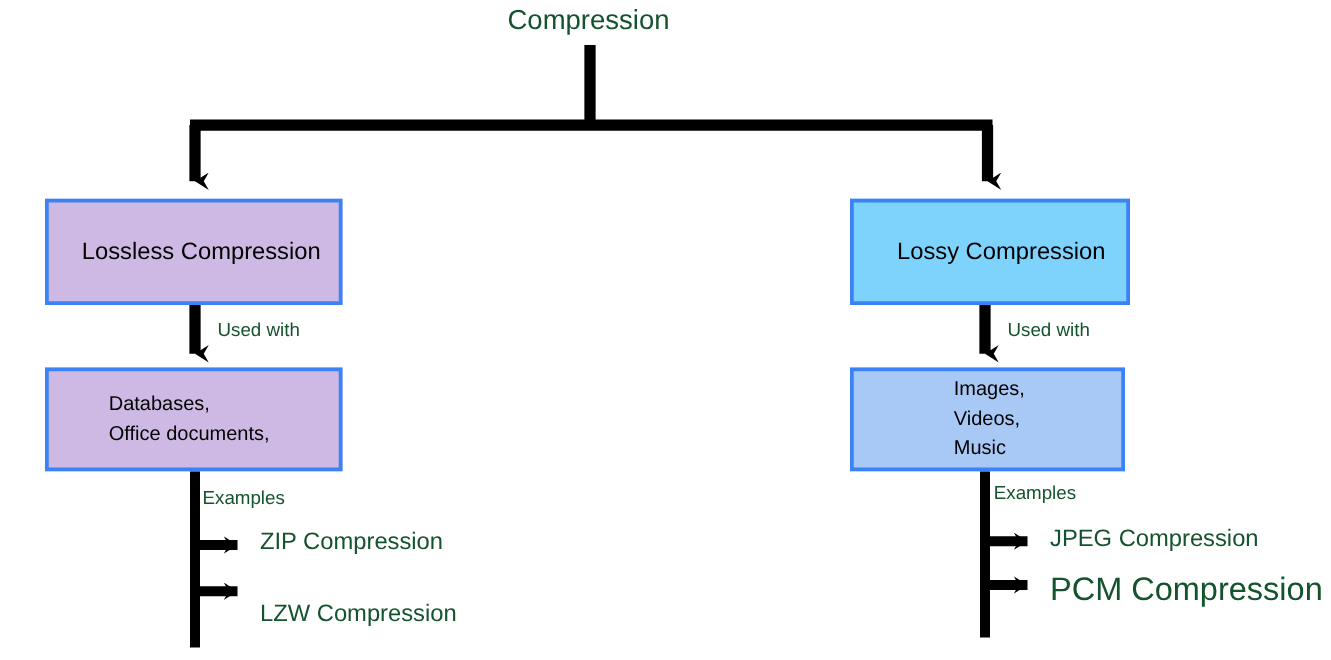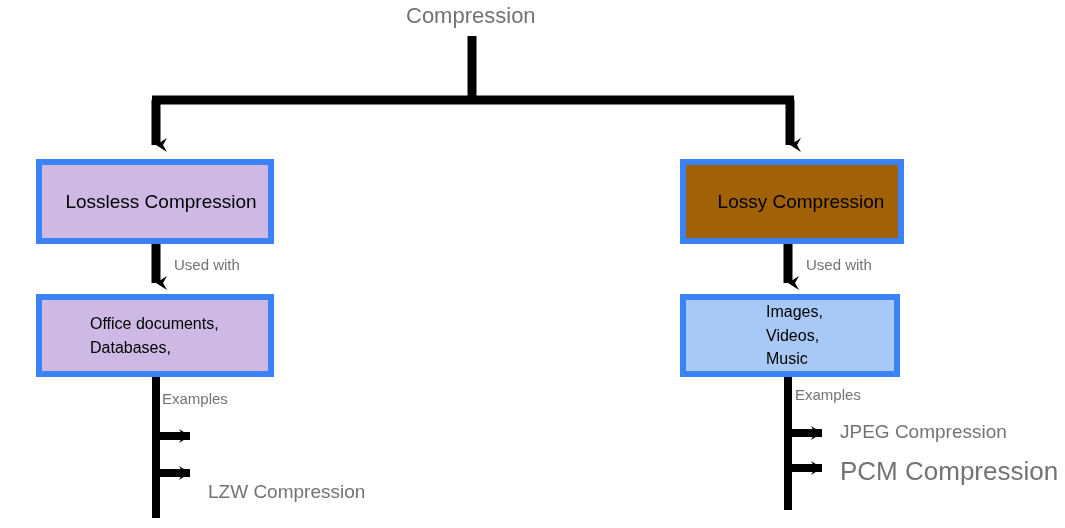--- a/index.html
+++ b/index.html
@@ -18,42 +18,42 @@
   svg.lines {
     position: absolute;
     left: 0;
     top: 0;
     width: 1065px;
     height: 528px;
     pointer-events: none;
   }
   .node {
     position: absolute;
-    border: 6px solid #3b82f6;
+    border: 3px solid #3b82f6;
     box-sizing: border-box;
     display: flex;
     align-items: center;
     color: #000000;
   }
   .node.center { justify-content: center; }
   .node .node-text { width: 100%; }
   .node.center .node-text { text-align: center; }
   .node-line { display: block; white-space: pre; }
 
   #node-lossless {
     left: 36px; top: 159px; width: 238px; height: 85px;
     background: #CDB9E3;
     font-size: 19px;
     justify-content: flex-start;
   }
   #node-lossless .node-text { padding-left: 12px; }
 
   #node-lossy {
     left: 680px; top: 159px; width: 224px; height: 85px;
-    background: #a16207;
+    background: #7dd3fc;
     font-size: 19px;
     justify-content: flex-start;
   }
   #node-lossy .node-text { padding-left: 18px; }
 
   #node-lossless-uses {
     left: 36px; top: 294px; width: 238px; height: 83px;
     background: #CDB9E3;
     font-size: 16px;
   }
@@ -61,21 +61,21 @@
 
   #node-lossy-uses {
     left: 680px; top: 294px; width: 220px; height: 83px;
     background: #A8C8F5;
     font-size: 16px;
   }
   #node-lossy-uses .node-text { padding-left: 80px; line-height: 1.47; }
 
   .free-label {
     position: absolute;
-    color: #737373;
+    color: #14532d;
     white-space: nowrap;
   }
   #root-title {
     left: 406px; top: 3px;
     font-size: 22px;
   }
   #label-used-with-left  { left: 174px; top: 256px; font-size: 15px; }
   #label-used-with-right { left: 806px; top: 256px; font-size: 15px; }
   #label-examples-left   { left: 162px; top: 390px; font-size: 15px; }
   #label-examples-right  { left: 795px; top: 386px; font-size: 15px; }
@@ -130,35 +130,36 @@
   <div class="node center" id="node-lossy">
     <span class="node-text">Lossy Compression</span>
   </div>
 
   <div class="free-label" id="label-used-with-left">Used with</div>
 
   <div class="free-label" id="label-used-with-right">Used with</div>
 
   <div class="node" id="node-lossless-uses">
     <span class="node-text">
+      <span class="node-line">Databases,</span>
       <span class="node-line">Office documents,</span>
-      <span class="node-line">Databases,</span>
     </span>
   </div>
 
   <div class="node" id="node-lossy-uses">
     <span class="node-text">
       <span class="node-line">Images,</span>
       <span class="node-line">Videos,</span>
       <span class="node-line">Music</span>
     </span>
   </div>
 
   <div class="free-label" id="label-examples-left">Examples</div>
 
+  <div class="free-label" id="ex-left-0">ZIP Compression</div>
 
   <div class="free-label" id="ex-left-1">LZW Compression</div>
 
   <div class="free-label" id="label-examples-right">Examples</div>
 
   <div class="free-label" id="ex-right-0">JPEG Compression</div>
 
   <div class="free-label" id="ex-right-1">PCM Compression</div>
 
 </div>

